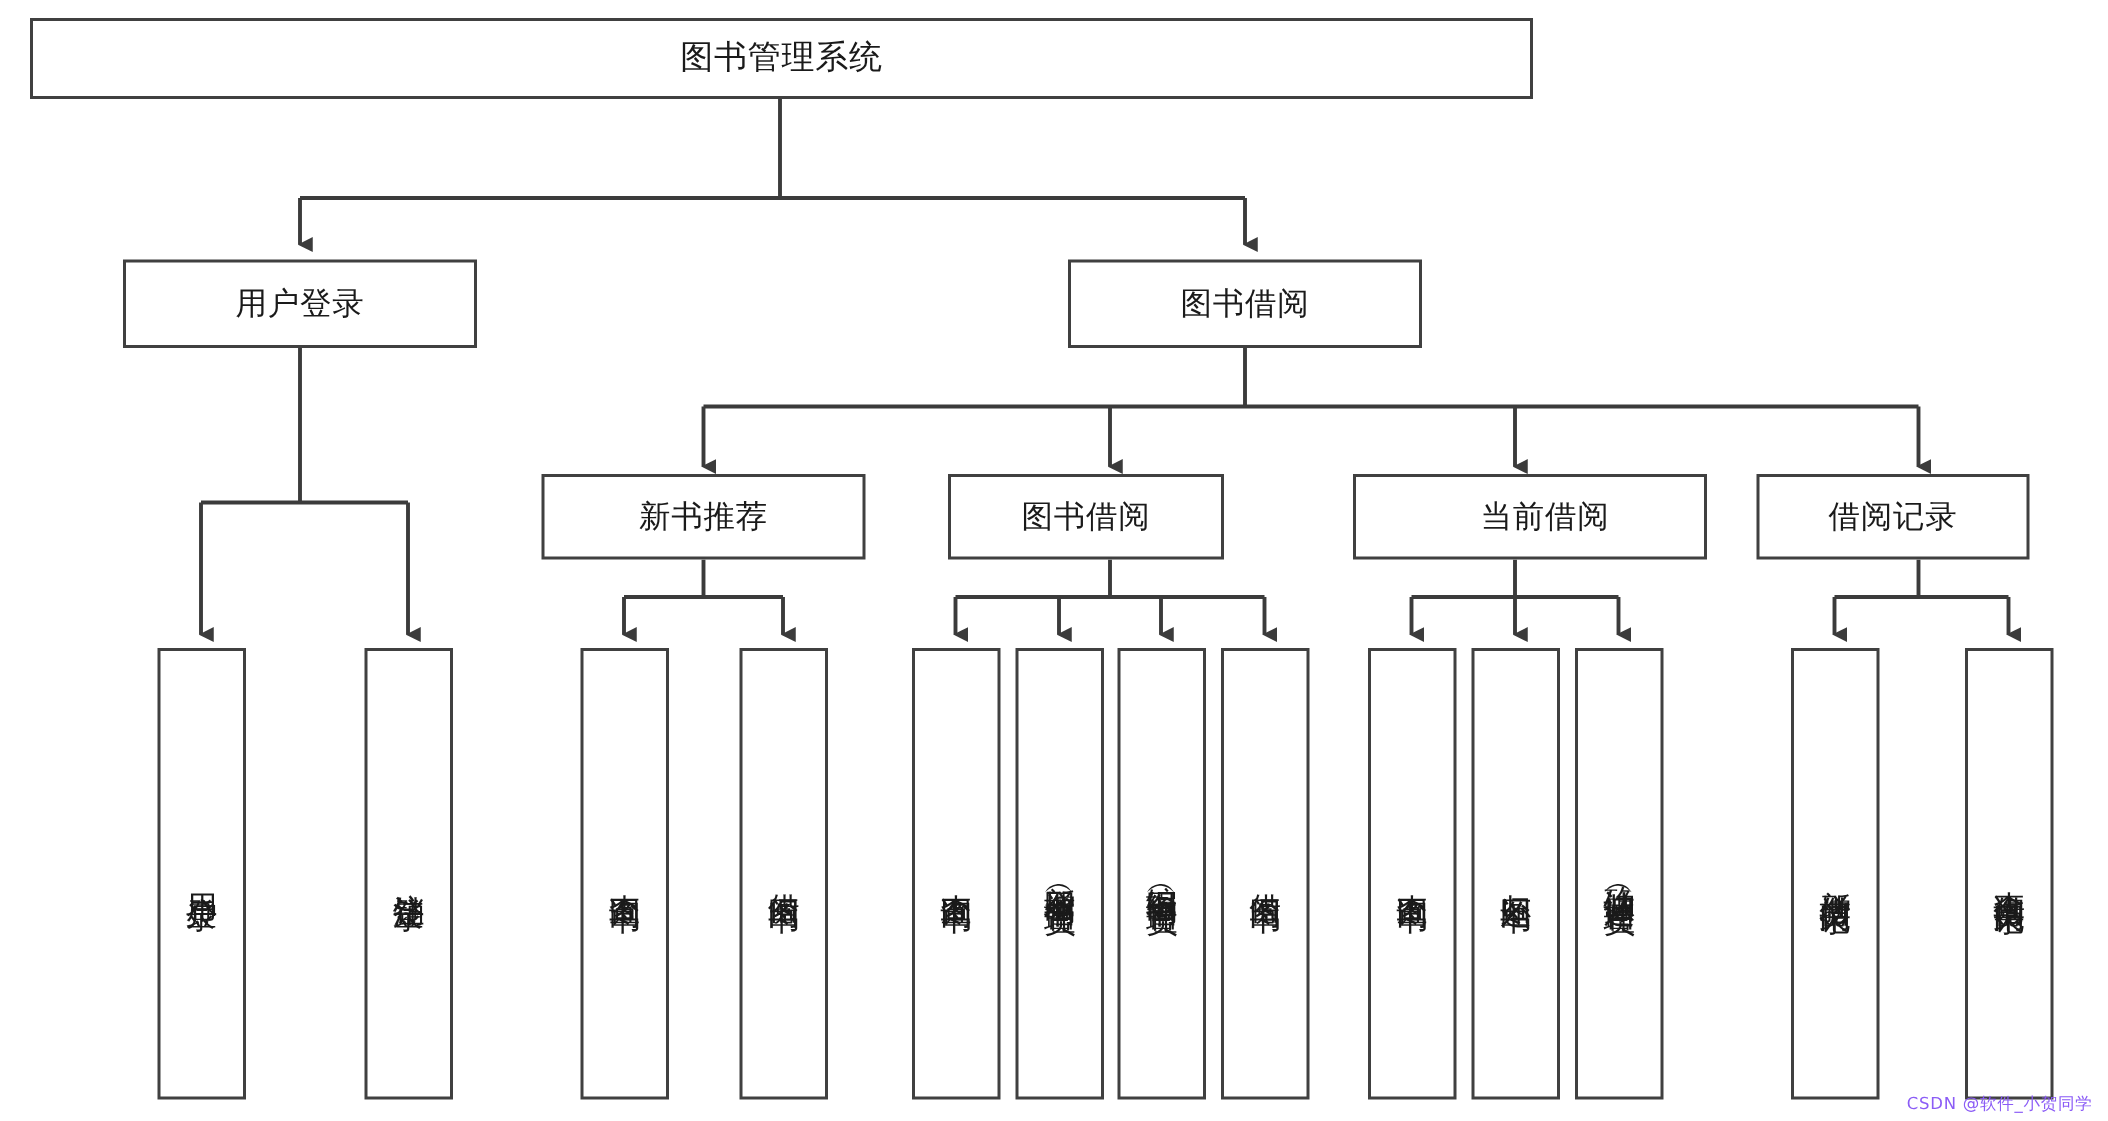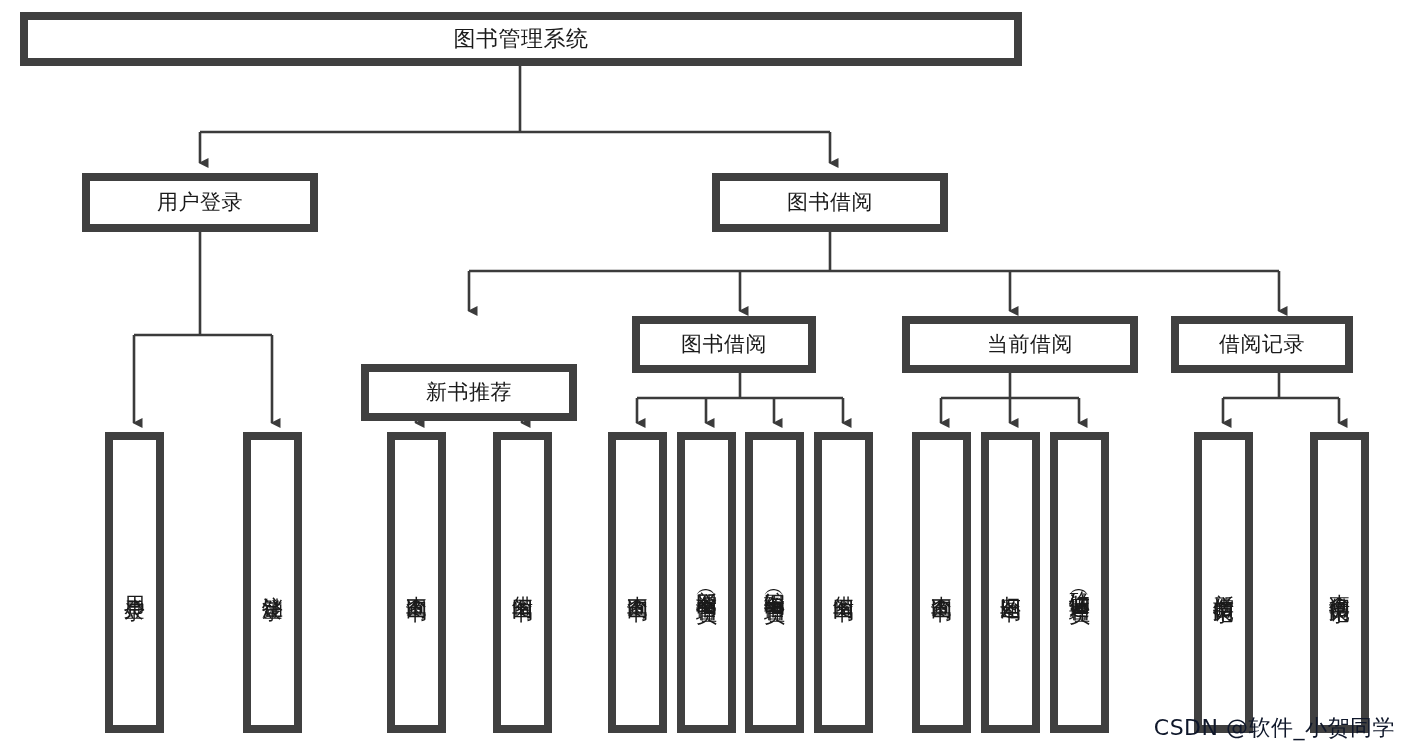--- a/index.html
+++ b/index.html
@@ -23,21 +23,21 @@
     left: 0;
     top: 0;
     width: 1405px;
     height: 747px;
     pointer-events: none;
   }
   .node {
     position: absolute;
     box-sizing: border-box;
     background: #ffffff;
-    border: 8px solid #404040;
+    border: 2px solid #404040;
     display: flex;
     align-items: center;
     justify-content: center;
     color: #1a1a1a;
   }
   .node .label {
     display: block;
     text-align: center;
     line-height: 1.18;
     letter-spacing: 0.5px;
@@ -63,22 +63,22 @@
     font-size: 21px;
     line-height: 1.05;
     letter-spacing: 2px;
     max-height: 100%;
     white-space: normal;
   }
   .watermark {
     position: absolute;
     right: 10px;
     bottom: 4px;
-    font-size: 22px;
-    color: #0f172a;
+    font-size: 11px;
+    color: #8b5cf6;
     white-space: nowrap;
     letter-spacing: 0.5px;
   }
 </style>
 </head>
 <body>
 
 <div id="canvas">
 
   <svg class="edges" viewBox="0 0 1405 747">
@@ -135,21 +135,21 @@
     <span class="label">图书管理系统</span>
   </div>
 
   <div class="node horiz" style="left:82px; top:173px; width:236px; height:59px;">
     <span class="label">用户登录</span>
   </div>
   <div class="node horiz" style="left:712px; top:173px; width:236px; height:59px;">
     <span class="label">图书借阅</span>
   </div>
 
-  <div class="node horiz" style="left:361px; top:316px; width:216px; height:57px;margin-top:48px;">
+  <div class="node horiz" style="left:361px; top:316px; width:216px; height:57px;">
     <span class="label">新书推荐</span>
   </div>
   <div class="node horiz" style="left:632px; top:316px; width:184px; height:57px;">
     <span class="label">图书借阅</span>
   </div>
   <div class="node horiz" style="left:902px; top:316px; width:236px; height:57px;padding-left:20px;">
     <span class="label">当前借阅</span>
   </div>
   <div class="node horiz" style="left:1171px; top:316px; width:182px; height:57px;">
     <span class="label">借阅记录</span>

